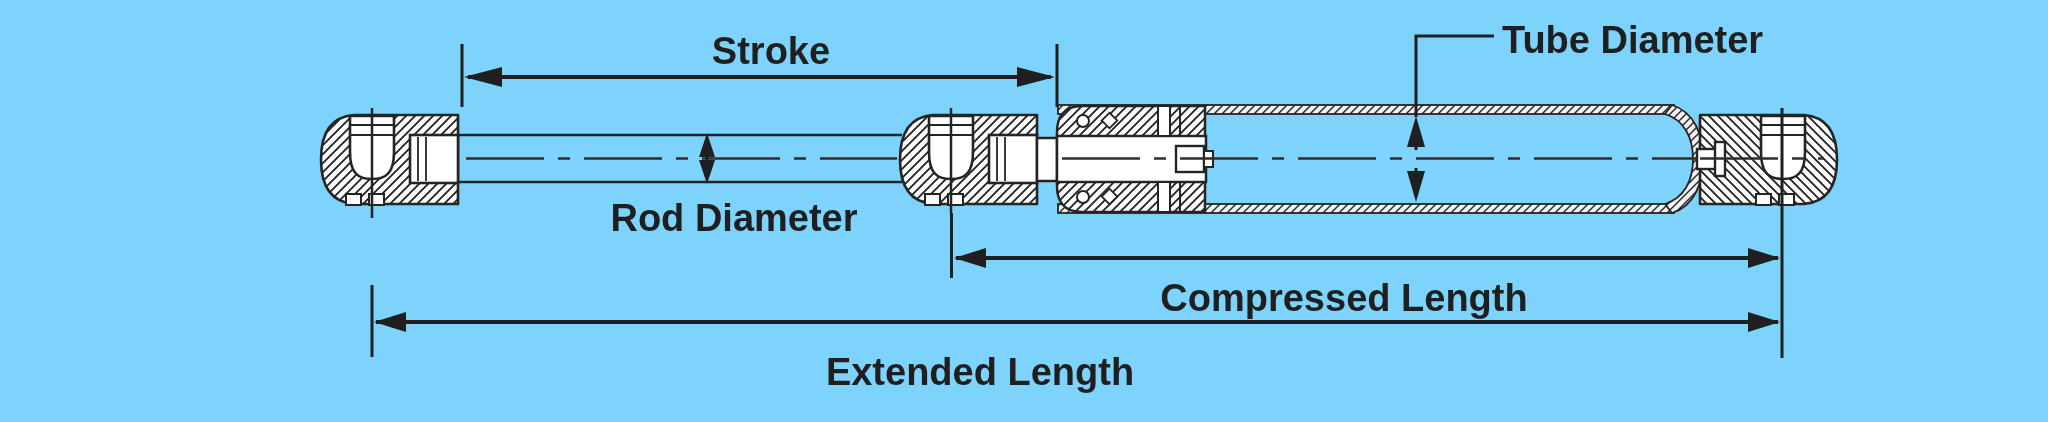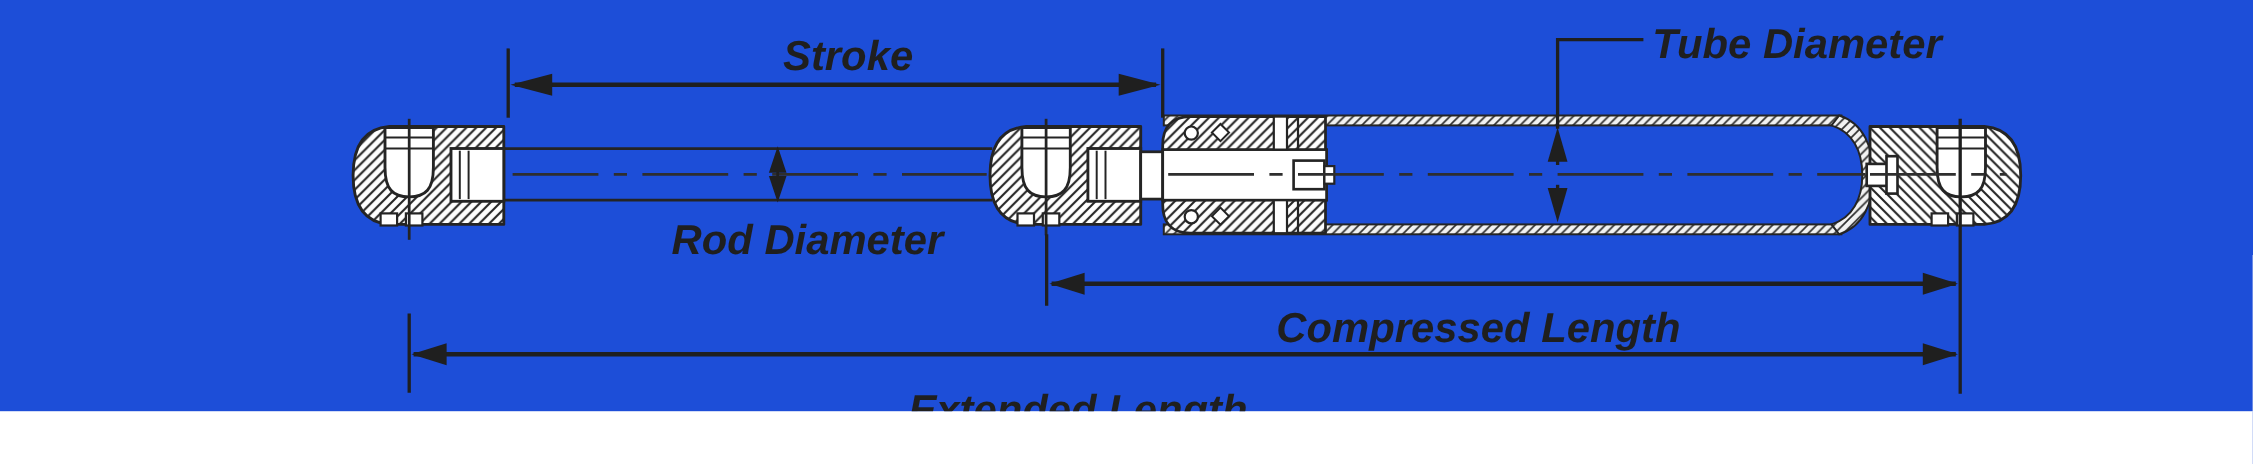--- a/index.html
+++ b/index.html
@@ -1,23 +1,22 @@
 <!DOCTYPE html>
 <html><head>
 <meta charset="utf-8">
 <style>
   html, body { margin: 0; padding: 0; background: #ffffff; }
   .stage {
     position: relative;
     width: 2048px;
-    height: 374px;
-    background: #1d4ed8;
+    height: 422px;
+    background: #7dd3fc;
     overflow: hidden;
     font-family: "Liberation Sans", sans-serif;
-    font-style: italic;
   }
   svg text {
     font-family: "Liberation Sans", sans-serif;
     font-size: 38px;
     font-weight: 600;
     fill: #1f1f1f;
   }
 </style>
 </head>
 <body>

